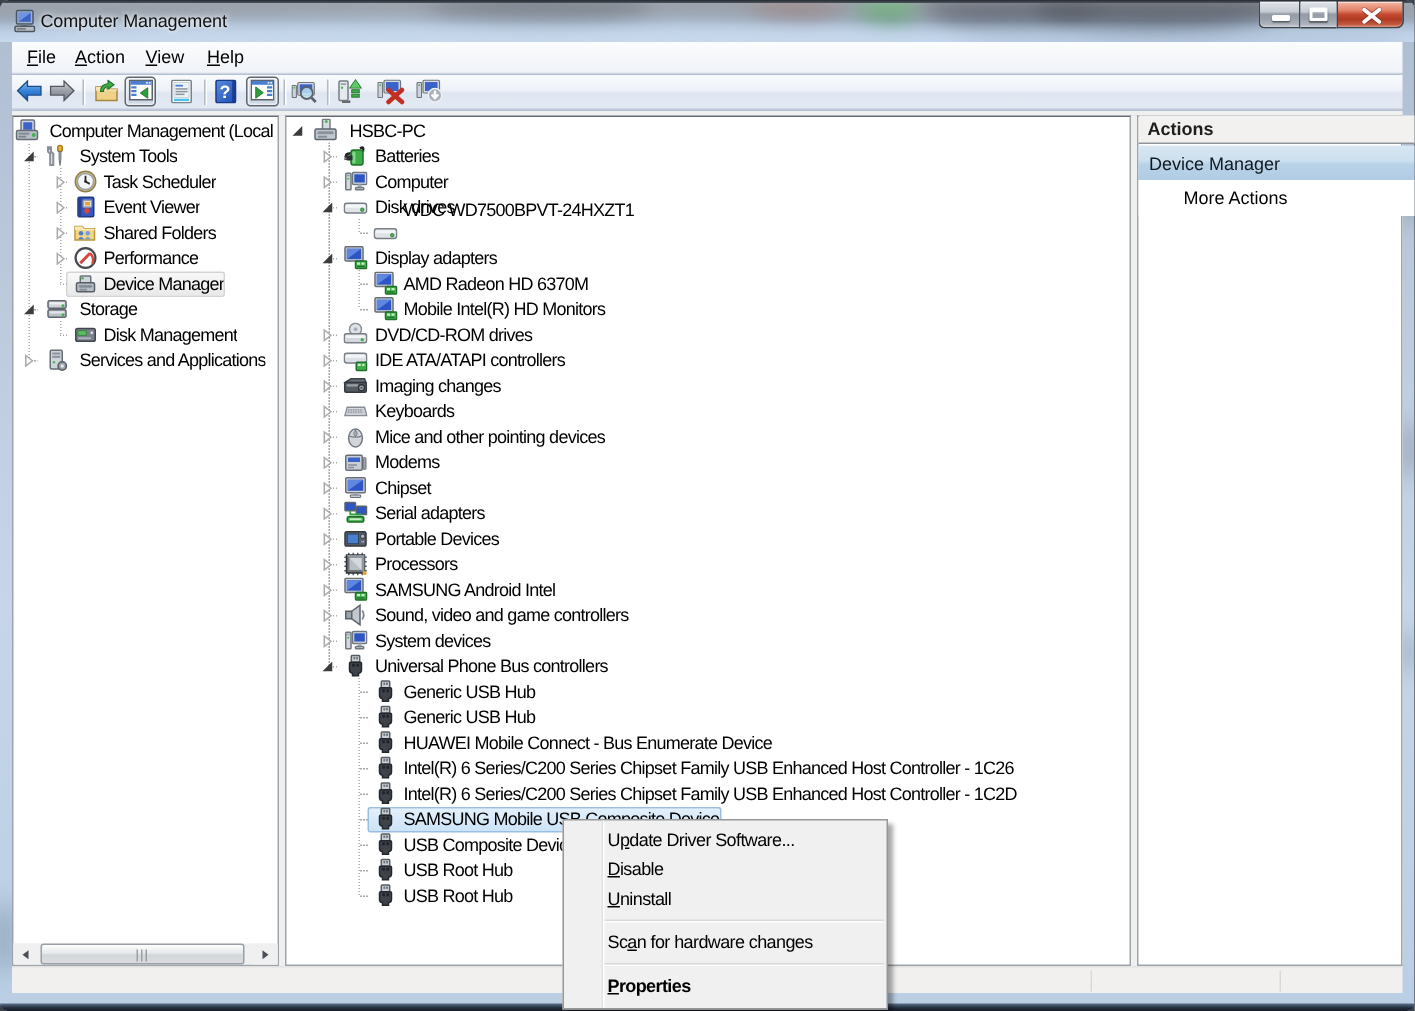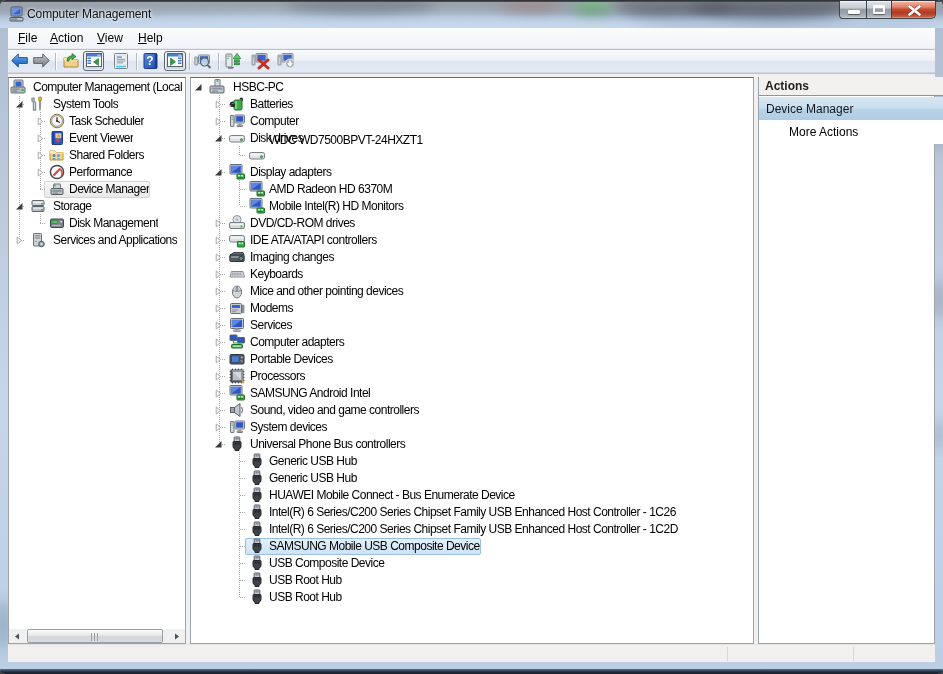--- a/index.html
+++ b/index.html
@@ -559,33 +559,33 @@
 <svg class="abs" style="left:214px;top:321px" width="9" height="9" viewBox="0 0 9 9">
       <path d="M2.2 1 L6.6 4.5 L2.2 8 Z" fill="#fdfdfd" stroke="#aaaaaa"></path>
     </svg>
 <svg class="abs" style="left:229px;top:317px" width="16" height="16" viewBox="0 0 16 16">
       <rect x="1.5" y="1.5" width="13" height="10" rx="0.8" fill="#d7dce1" stroke="#686e76"></rect>
       <rect x="2.8" y="2.8" width="10.4" height="7.4" fill="#2d55c4"></rect>
       <path d="M2.8 2.8 l10.4 0 -10.4 7.4 z" fill="#5f86e0"></path>
       <rect x="6.5" y="11.5" width="3" height="1.6" fill="#a9b0b8"></rect>
       <rect x="4.5" y="13" width="7" height="1.6" rx="0.6" fill="#c6ccd3" stroke="#686e76" stroke-width="0.7"></rect>
     </svg>
-<div class="trow" style="left:250px;top:317px">Services</div>
+<div class="trow" style="left:250px;top:317px">Chipset</div>
 <div class="hline" style="left:220px;top:342px;width:6px"></div>
 <svg class="abs" style="left:214px;top:338px" width="9" height="9" viewBox="0 0 9 9">
       <path d="M2.2 1 L6.6 4.5 L2.2 8 Z" fill="#fdfdfd" stroke="#aaaaaa"></path>
     </svg>
 <svg class="abs" style="left:229px;top:334px" width="16" height="16" viewBox="0 0 16 16">
       <rect x="1" y="1" width="7" height="5.5" rx="0.5" fill="#2d55c4" stroke="#5c636b"></rect>
       <rect x="8.5" y="3.5" width="7" height="5.5" rx="0.5" fill="#2d55c4" stroke="#5c636b"></rect>
       <path d="M4.5 6.5 V9 H12 V9" fill="none" stroke="#30a040" stroke-width="1.2"></path>
       <rect x="2.5" y="10.5" width="11" height="3.5" rx="0.8" fill="#3fae49" stroke="#1e6f28"></rect>
       <rect x="4" y="11.5" width="8" height="1.3" fill="#c8ecc8"></rect>
     </svg>
-<div class="trow" style="left:250px;top:334px">Computer adapters</div>
+<div class="trow" style="left:250px;top:334px">Serial adapters</div>
 <div class="hline" style="left:220px;top:359px;width:6px"></div>
 <svg class="abs" style="left:214px;top:355px" width="9" height="9" viewBox="0 0 9 9">
       <path d="M2.2 1 L6.6 4.5 L2.2 8 Z" fill="#fdfdfd" stroke="#aaaaaa"></path>
     </svg>
 <svg class="abs" style="left:229px;top:351px" width="16" height="16" viewBox="0 0 16 16">
       <rect x="1" y="3.5" width="14" height="9.5" rx="1.2" fill="#5a6067" stroke="#33373c"></rect>
       <rect x="2.5" y="5" width="7.5" height="6.5" fill="#4a7fd0" stroke="#2b3e57" stroke-width="0.6"></rect>
       <circle cx="12.8" cy="6.5" r="1.5" fill="#aeb5bd" stroke="#2e3237" stroke-width="0.6"></circle>
       <rect x="11.8" y="9.5" width="2" height="1.2" fill="#9aa1a9"></rect>
     </svg>
@@ -756,12 +756,22 @@
 <div class="abs" style="left:758px;top:77px;width:208px;height:567px">
       <div id="acthead">Actions</div>
       <div id="actdm">Device Manager<span class="tri-up"></span></div>
       <div id="actmore">More Actions<span class="tri-r"></span></div>
     </div>
 <div id="statusbar">
       <div class="ssep" style="left:719px"></div>
       <div class="ssep" style="left:845px"></div>
     </div>
 <div id="botline"></div>
+<div id="cmenu">
+      <div class="gut"></div>
+<div class="mi" style="top:3px">U<u>p</u>date Driver Software...</div>
+<div class="mi" style="top:22px"><u>D</u>isable</div>
+<div class="mi" style="top:42px"><u>U</u>ninstall</div>
+<div class="msep" style="top:66px"></div>
+<div class="mi" style="top:71px">Sc<u>a</u>n for hardware changes</div>
+<div class="msep" style="top:95px"></div>
+<div class="mi" style="top:100px;font-weight:bold"><u>P</u>roperties</div>
+</div>
 </div>
 </body></html>

